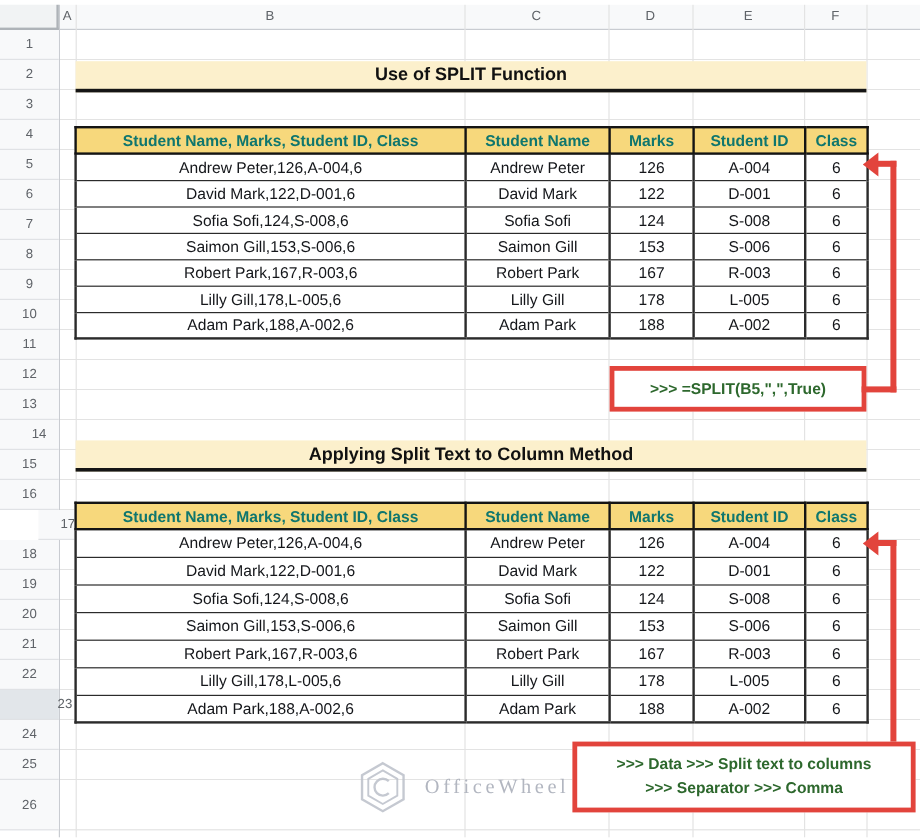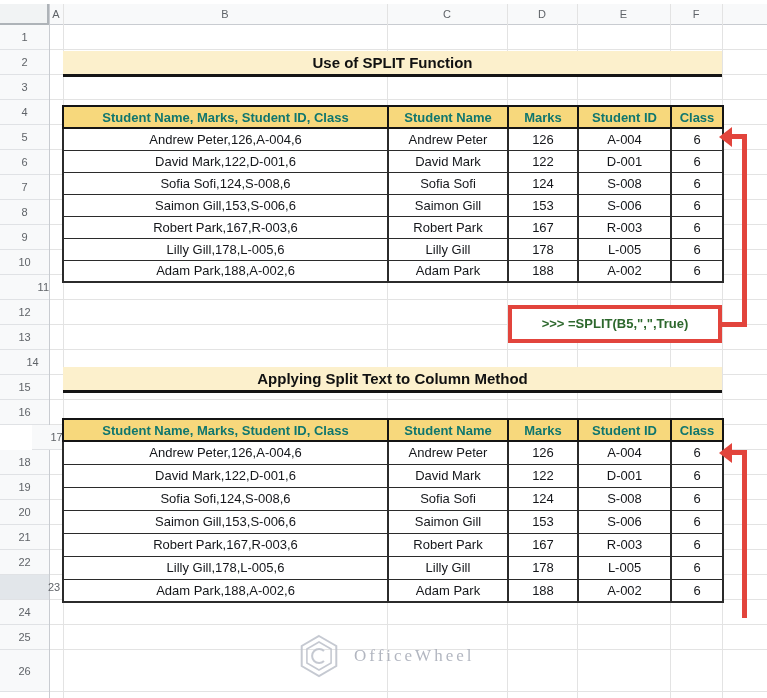--- a/index.html
+++ b/index.html
@@ -81,21 +81,21 @@
       <div class="rowhead-cell" style="top: 25px; height: 25px; line-height: 25px;">1</div>
       <div class="rowhead-cell" style="top: 50px; height: 25px; line-height: 25px;">2</div>
       <div class="rowhead-cell" style="top: 75px; height: 25px; line-height: 25px;">3</div>
       <div class="rowhead-cell" style="top: 100px; height: 25px; line-height: 25px;">4</div>
       <div class="rowhead-cell" style="top: 125px; height: 25px; line-height: 25px;">5</div>
       <div class="rowhead-cell" style="top: 150px; height: 25px; line-height: 25px;">6</div>
       <div class="rowhead-cell" style="top: 175px; height: 25px; line-height: 25px;">7</div>
       <div class="rowhead-cell" style="top: 200px; height: 25px; line-height: 25px;">8</div>
       <div class="rowhead-cell" style="top: 225px; height: 25px; line-height: 25px;">9</div>
       <div class="rowhead-cell" style="top: 250px; height: 25px; line-height: 25px;">10</div>
-      <div class="rowhead-cell" style="top: 275px; height: 25px; line-height: 25px; text-align: right;">11</div>
+      <div class="rowhead-cell" style="top: 275px; height: 25px; line-height: 25px;">11</div>
       <div class="rowhead-cell" style="top: 300px; height: 25px; line-height: 25px;">12</div>
       <div class="rowhead-cell" style="top: 325px; height: 25px; line-height: 25px;">13</div>
       <div class="rowhead-cell" style="top: 350px; height: 25px; line-height: 25px; padding-left: 16px;">14</div>
       <div class="rowhead-cell" style="top: 375px; height: 25px; line-height: 25px;">15</div>
       <div class="rowhead-cell" style="top: 400px; height: 25px; line-height: 25px;">16</div>
       <div class="rowhead-cell" style="top: 425px; height: 25px; line-height: 25px; margin-left: 32px;">17</div>
       <div class="rowhead-cell" style="top: 450px; height: 25px; line-height: 25px;">18</div>
       <div class="rowhead-cell" style="top: 475px; height: 25px; line-height: 25px;">19</div>
       <div class="rowhead-cell" style="top: 500px; height: 25px; line-height: 25px;">20</div>
       <div class="rowhead-cell" style="top: 525px; height: 25px; line-height: 25px;">21</div>
@@ -262,20 +262,24 @@
         <tr>
           <td>Adam Park,188,A-002,6</td>
           <td>Adam Park</td>
           <td>188</td>
           <td>A-002</td>
           <td>6</td>
         </tr>
       </tbody>
     </table>
 
+  <div class="anno-box" id="menu-box">
+    <div>&gt;&gt;&gt; Data &gt;&gt;&gt; Split text to columns</div>
+    <div>&gt;&gt;&gt; Separator &gt;&gt;&gt; Comma</div>
+  </div>
 
   <div class="arrow-seg" style="left:742px; top:450px; width:5px; height:168px"></div>
   <div class="arrow-seg" style="left:731px; top:450px; width:16px; height:5px"></div>
   <div class="arrow-head" style="left:719px; top:443px"></div>
 
   <div class="watermark">
     <svg class="wm-icon" viewBox="0 0 46 46">
       <polygon points="23,3 40.3,13 40.3,33 23,43 5.7,33 5.7,13" fill="none" stroke="#BCC0CA" stroke-width="2"></polygon>
       <polygon points="23,9 35.1,16 35.1,30 23,37 10.9,30 10.9,16" fill="none" stroke="#BCC0CA" stroke-width="1.6"></polygon>
       <path d="M28,18 a7,7 0 1 0 0,10" fill="none" stroke="#BCC0CA" stroke-width="2"></path>

